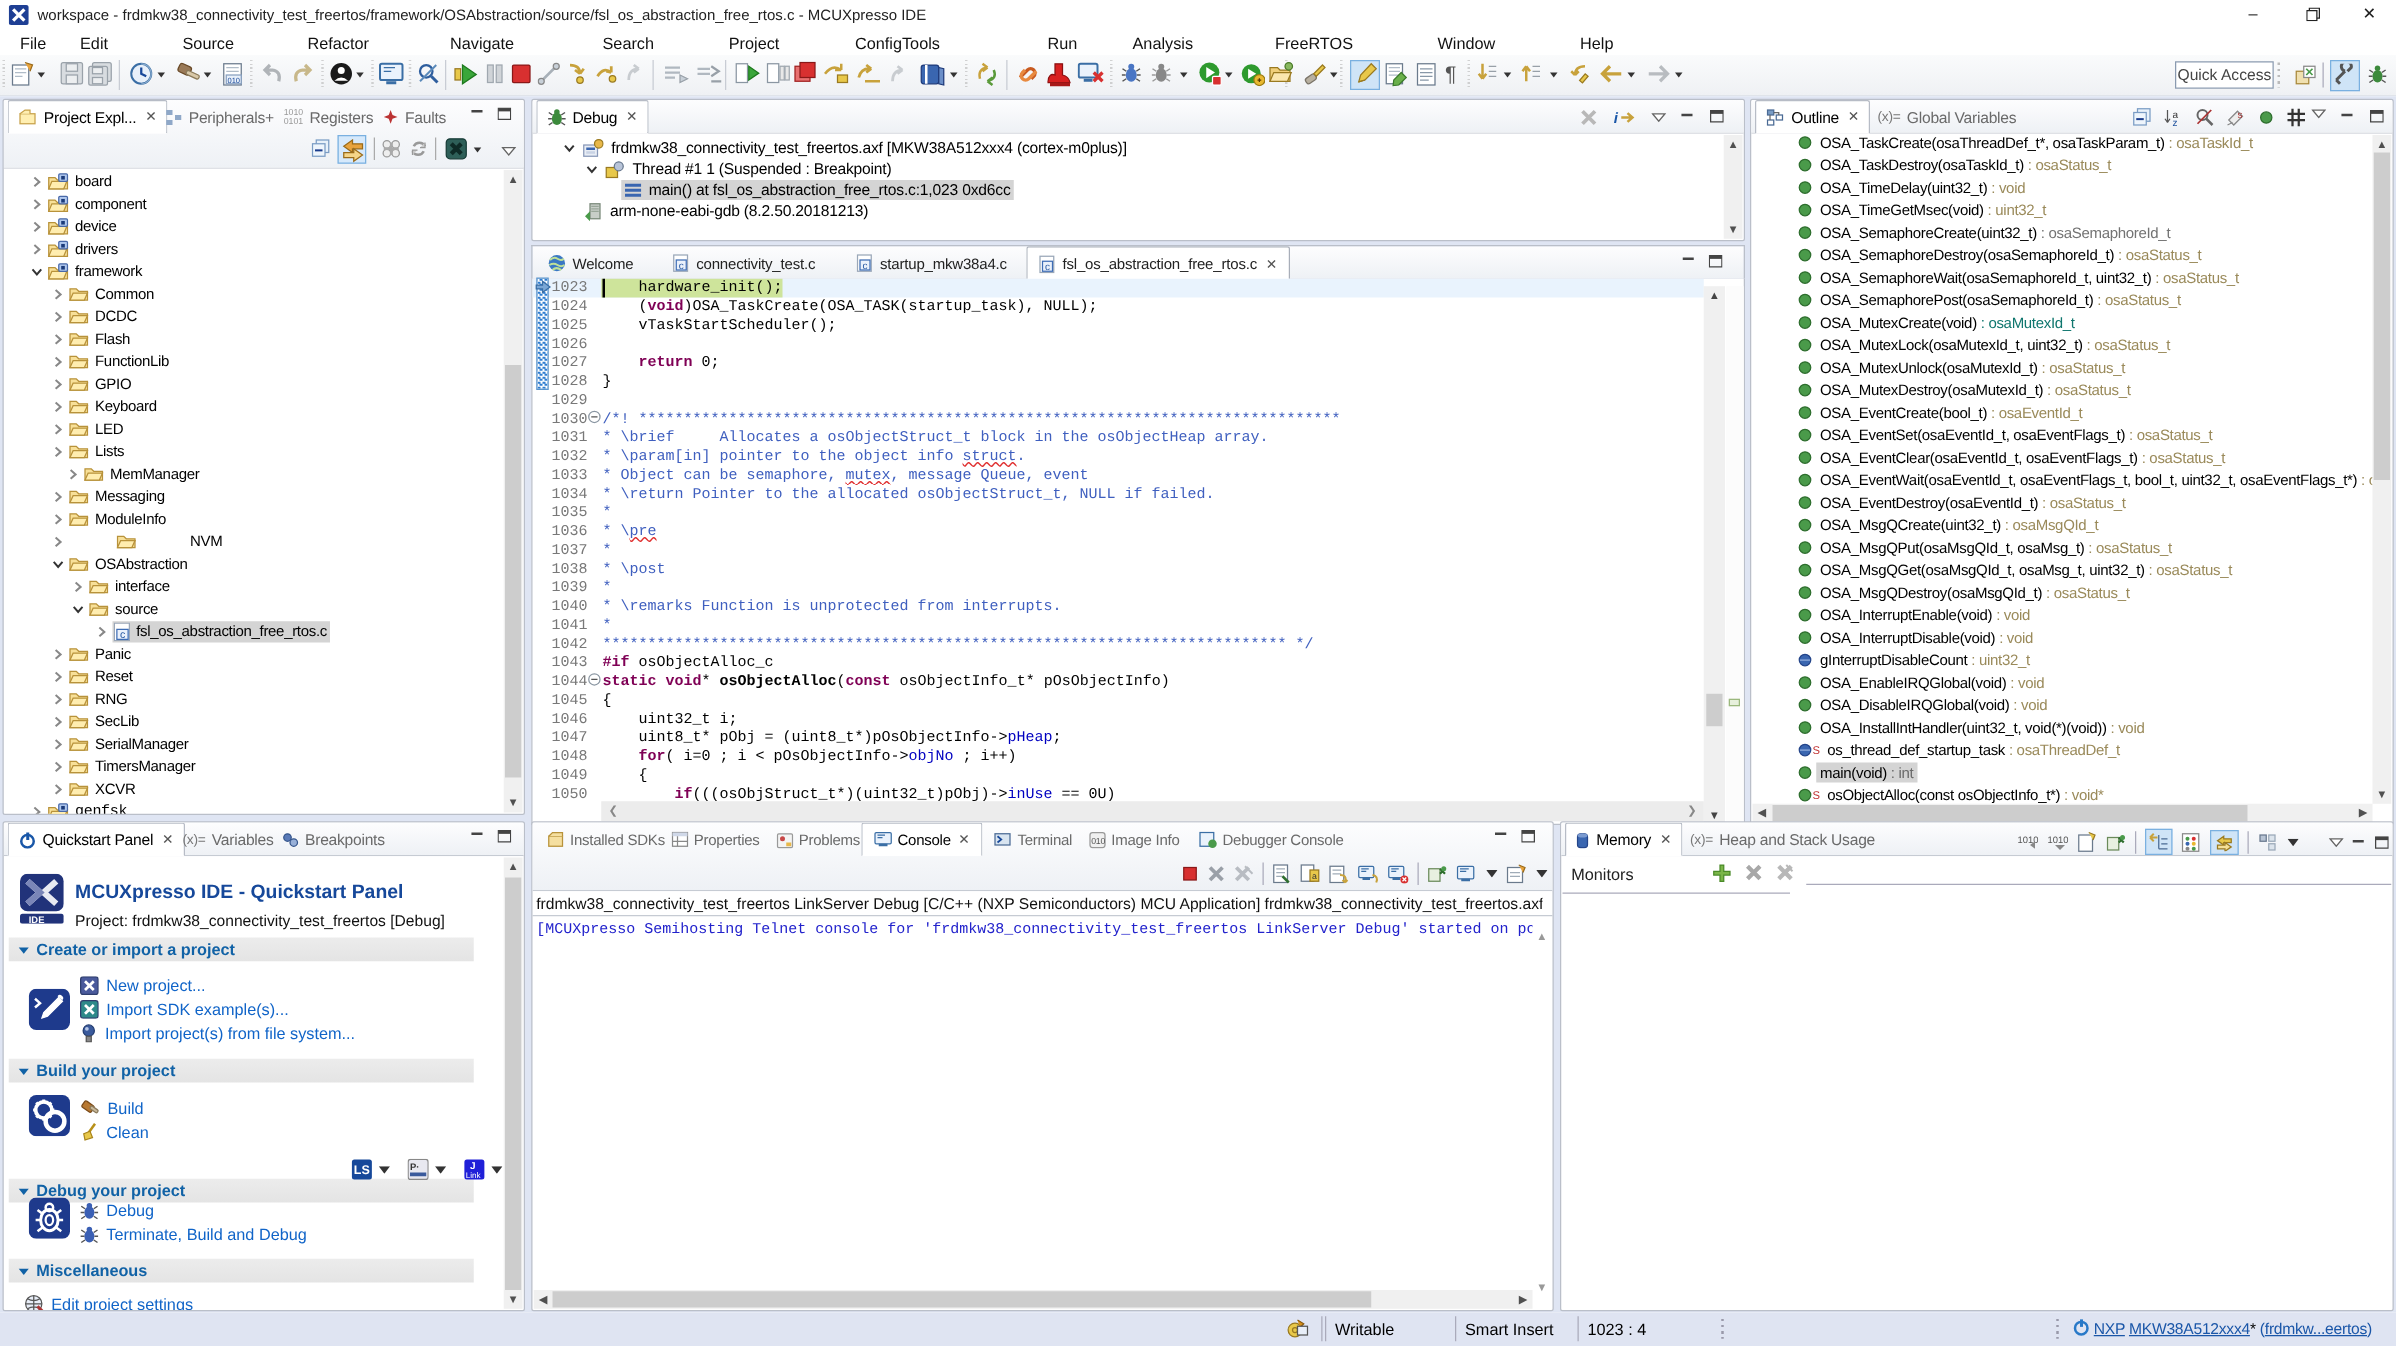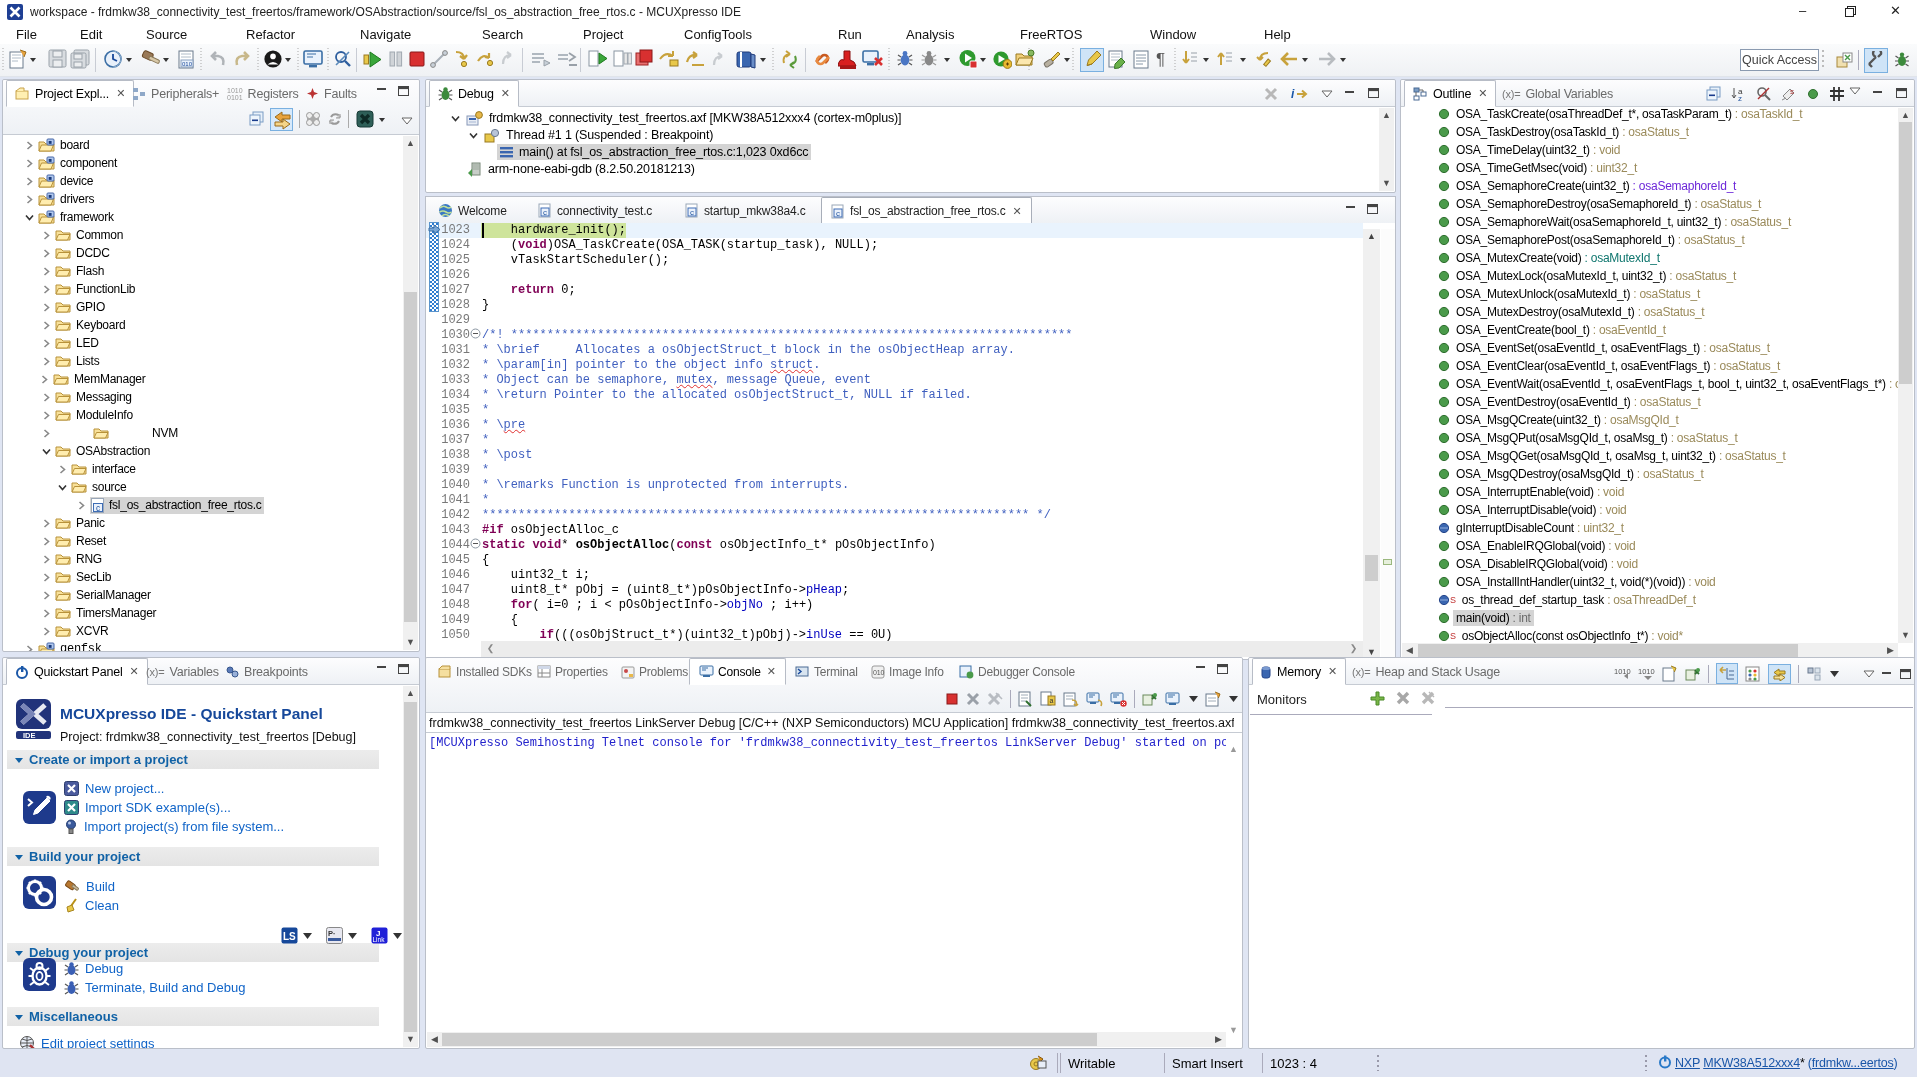--- a/index.html
+++ b/index.html
@@ -61,21 +61,21 @@
   <div class="winbtn" style="left:1780px;">–</div>
   <div class="winbtn" style="left:1828px;"><svg width="11" height="11" viewBox="0 0 11 11" style="margin-top:6px">
         <rect x="2.5" y="0.5" width="8" height="8" fill="none" stroke="#222"></rect>
         <rect x="0.5" y="2.5" width="8" height="8" fill="#fff" stroke="#222"></rect>
       </svg></div>
   <div class="winbtn" style="left:1873px;">✕</div>
 </div>
 
 <div id="menubar" class="abs">
   <div class="menuitem" style="left:16px">File</div>
-  <div class="menuitem" style="left:80px">Edit</div>
+  <div class="menuitem" style="left:64px">Edit</div>
   <div class="menuitem" style="left:146px">Source</div>
   <div class="menuitem" style="left:246px">Refactor</div>
   <div class="menuitem" style="left:360px">Navigate</div>
   <div class="menuitem" style="left:482px">Search</div>
   <div class="menuitem" style="left:583px">Project</div>
   <div class="menuitem" style="left:684px">ConfigTools</div>
   <div class="menuitem" style="left:838px">Run</div>
   <div class="menuitem" style="left:906px">Analysis</div>
   <div class="menuitem" style="left:1020px">FreeRTOS</div>
   <div class="menuitem" style="left:1150px">Window</div>
@@ -453,21 +453,21 @@
         </svg><svg width="16" height="14" style="margin-right:5px">
           <path d="M1 12 V3 h5 l2 2 h7 v7 z" fill="#f8e098" stroke="#b8923a"></path>
           <path d="M1 12 l2.5-5.5 h11.5 l-2.5 5.5 z" fill="#ffedaf" stroke="#b8923a"></path>
         </svg>LED</div>
 <div class="trow" style="top:216px; left:39px;"><svg width="9" height="9" style="margin-right:4px">
           <path d="M2.5 1 L6.5 4.5 L2.5 8" fill="none" stroke="#888" stroke-width="1.6"></path>
         </svg><svg width="16" height="14" style="margin-right:5px">
           <path d="M1 12 V3 h5 l2 2 h7 v7 z" fill="#f8e098" stroke="#b8923a"></path>
           <path d="M1 12 l2.5-5.5 h11.5 l-2.5 5.5 z" fill="#ffedaf" stroke="#b8923a"></path>
         </svg>Lists</div>
-<div class="trow" style="top:234px; left:37px;text-align:right;"><svg width="9" height="9" style="margin-right:4px">
+<div class="trow" style="top:234px; left:51px;text-align:right;"><svg width="9" height="9" style="margin-right:4px">
           <path d="M2.5 1 L6.5 4.5 L2.5 8" fill="none" stroke="#888" stroke-width="1.6"></path>
         </svg><svg width="16" height="14" style="margin-right:5px">
           <path d="M1 12 V3 h5 l2 2 h7 v7 z" fill="#f8e098" stroke="#b8923a"></path>
           <path d="M1 12 l2.5-5.5 h11.5 l-2.5 5.5 z" fill="#ffedaf" stroke="#b8923a"></path>
         </svg>MemManager</div>
 <div class="trow" style="top:252px; left:39px;"><svg width="9" height="9" style="margin-right:4px">
           <path d="M2.5 1 L6.5 4.5 L2.5 8" fill="none" stroke="#888" stroke-width="1.6"></path>
         </svg><svg width="16" height="14" style="margin-right:5px">
           <path d="M1 12 V3 h5 l2 2 h7 v7 z" fill="#f8e098" stroke="#b8923a"></path>
           <path d="M1 12 l2.5-5.5 h11.5 l-2.5 5.5 z" fill="#ffedaf" stroke="#b8923a"></path>
@@ -818,21 +818,21 @@
 <div class="trow" style="top:54px; left:37px; gap:3px;">
         <svg width="12" height="12" style="flex:none">
           <circle cx="6" cy="6" r="4.6" fill="#4a9a4a" stroke="#2e6e2e"></circle>
         </svg>
         <span style="padding-left:3px">OSA_TimeGetMsec(void)<span style="color:#9a8a5a"> : uint32_t</span></span>
       </div>
 <div class="trow" style="top:72px; left:37px; gap:3px;">
         <svg width="12" height="12" style="flex:none">
           <circle cx="6" cy="6" r="4.6" fill="#4a9a4a" stroke="#2e6e2e"></circle>
         </svg>
-        <span style="padding-left:3px">OSA_SemaphoreCreate(uint32_t)<span style="color:#6d28d9"> : osaSemaphoreId_t</span></span>
+        <span style="padding-left:3px">OSA_SemaphoreCreate(uint32_t)<span style="color:#737373"> : osaSemaphoreId_t</span></span>
       </div>
 <div class="trow" style="top:90px; left:37px; gap:3px;">
         <svg width="12" height="12" style="flex:none">
           <circle cx="6" cy="6" r="4.6" fill="#4a9a4a" stroke="#2e6e2e"></circle>
         </svg>
         <span style="padding-left:3px">OSA_SemaphoreDestroy(osaSemaphoreId_t)<span style="color:#9a8a5a"> : osaStatus_t</span></span>
       </div>
 <div class="trow" style="top:108px; left:37px; gap:3px;">
         <svg width="12" height="12" style="flex:none">
           <circle cx="6" cy="6" r="4.6" fill="#4a9a4a" stroke="#2e6e2e"></circle>

